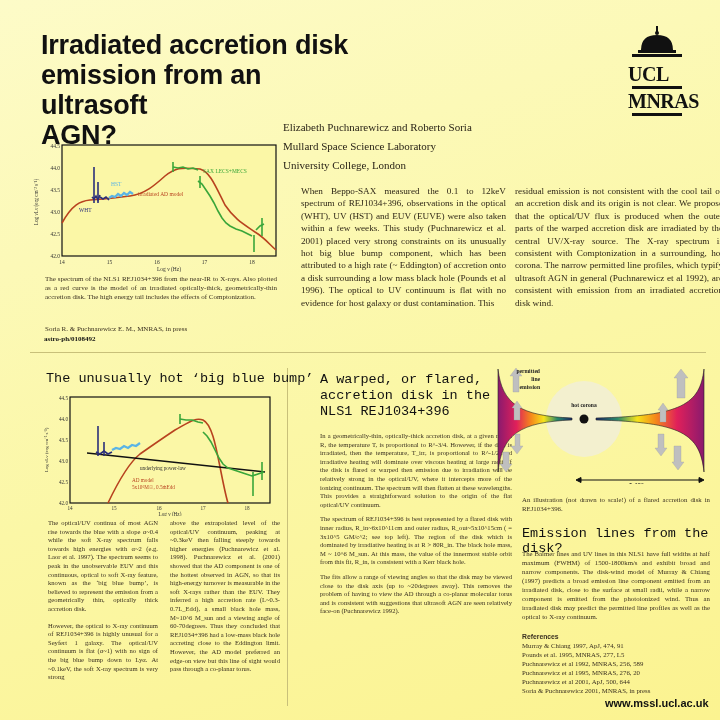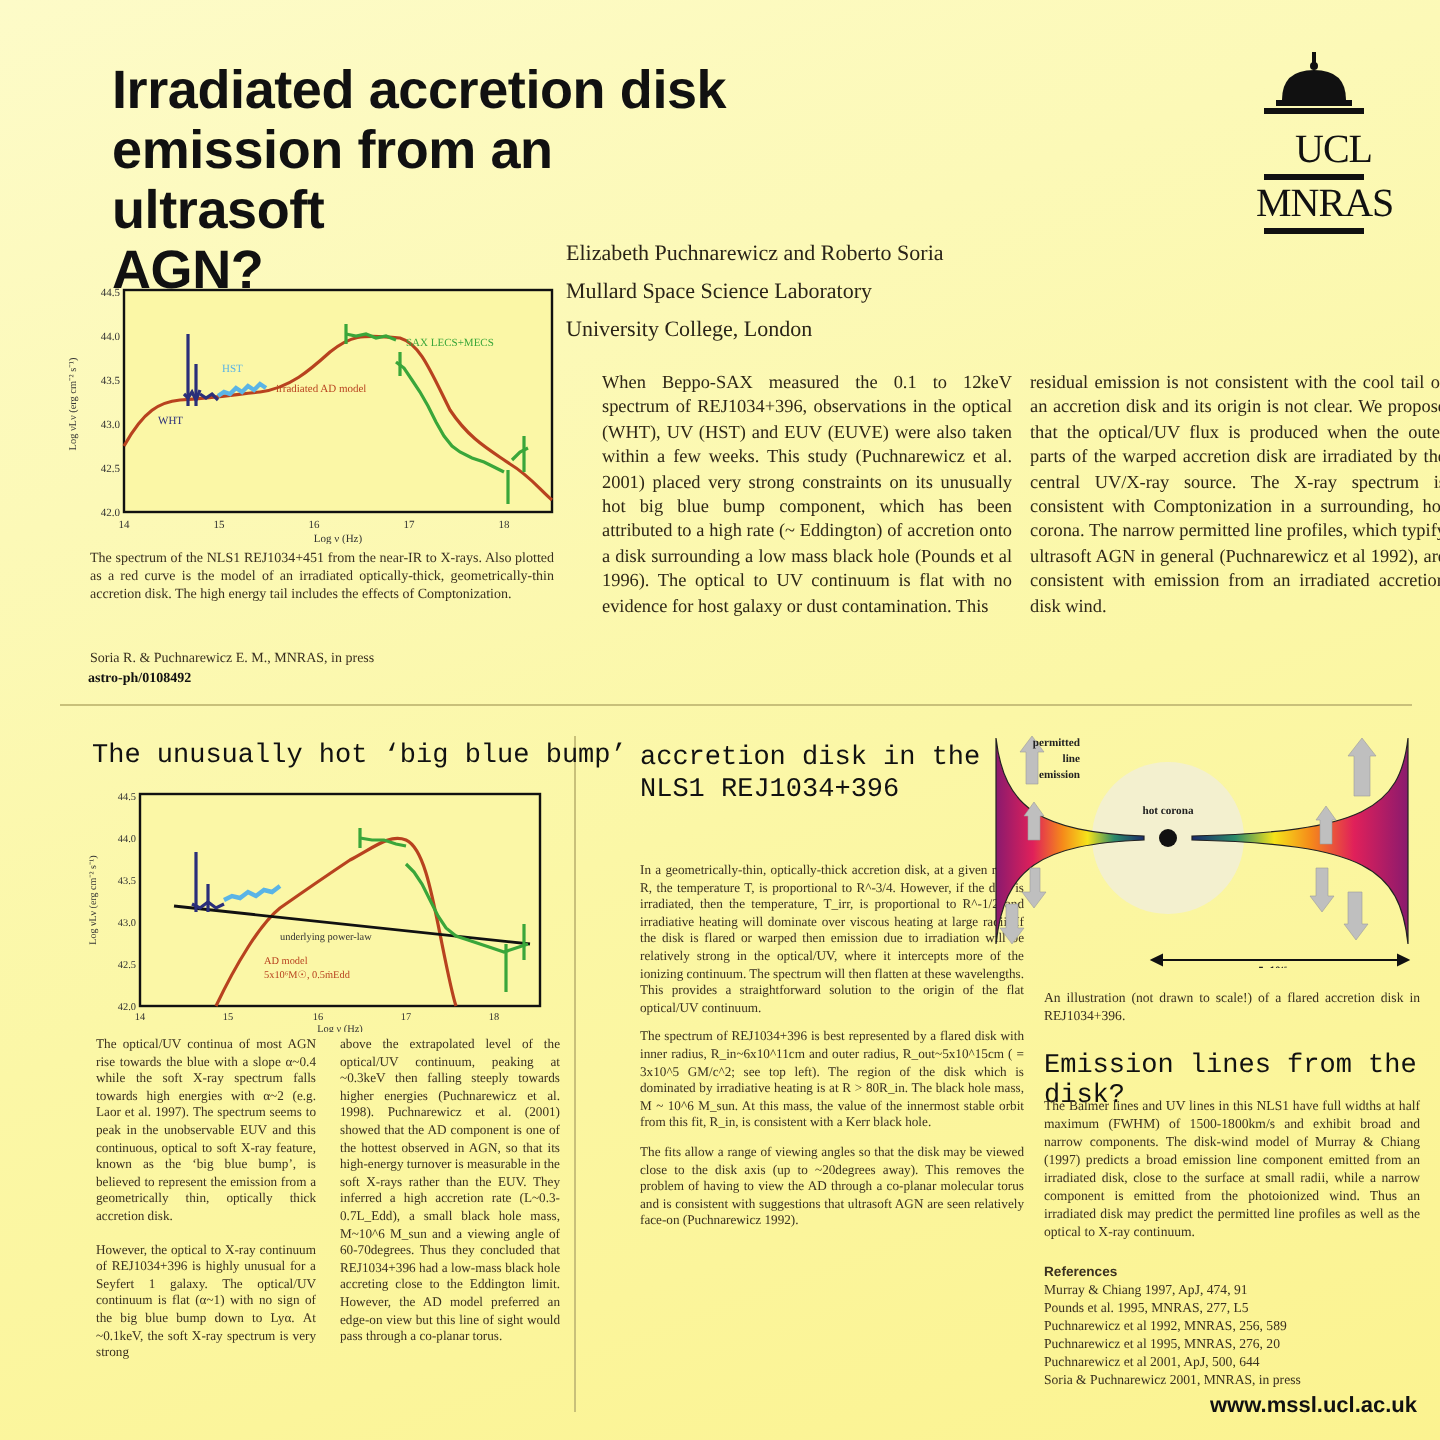--- a/index.html
+++ b/index.html
@@ -5,33 +5,33 @@
   * { box-sizing: border-box; margin: 0; padding: 0; }
   html, body { width: 720px; height: 720px; overflow: hidden; }
   body {
     position: relative;
     background: linear-gradient(160deg, #fdfbc8 0%, #fbf7a6 55%, #fbf390 100%);
     font-family: "Liberation Serif", "DejaVu Serif", serif;
     color: #2a2418;
   }
   .abs { position: absolute; }
   .title {
-    left: 56px; top: 30px; width: 330px;
+    left: 41px; top: 30px; width: 330px;
     font-family: "Liberation Sans", sans-serif; font-weight: bold;
     font-size: 27px; line-height: 30px; color: #111;
     letter-spacing: -0.2px;
   }
   .authors {
     left: 283px; top: 118px; width: 300px;
     font-size: 11px; line-height: 19px; color: #2a2418;
   }
   .logo { left: 628px; top: 26px; width: 58px; height: 88px; }
   .logo-text {
     font-family: "Liberation Serif", serif; font-size: 20px; line-height: 20px;
-    text-align: right; color: #111; font-weight: normal; letter-spacing: -0.5px;
+    text-align: left; color: #111; font-weight: bold; letter-spacing: -0.5px;
   }
   .body-text {
     font-size: 9.2px; line-height: 12.4px; text-align: justify; color: #2f2717; margin-left: 18px;
   }
   .small-text {
     font-size: 6.6px; line-height: 8.6px; text-align: justify; color: #3a3020;
   }
   .caption { font-size: 7px; line-height: 9.2px; text-align: justify; color: #3a3020; }
   .hr { left: 30px; top: 352px; width: 676px; height: 1px; background: #c8c07a; }
   .vr { left: 287px; top: 368px; width: 1px; height: 338px; background: #c8c07a; }
@@ -119,21 +119,21 @@
     </g>
     <g font-size="5.5">
       <text x="49" y="72" fill="#2b2f7a">WHT</text>
       <text x="81" y="46" fill="#5ab4e6">HST</text>
       <text x="108" y="56" fill="#b8421f">irradiated AD model</text>
       <text x="173" y="33" fill="#3aa63a">SAX LECS+MECS</text>
     </g>
   </svg>
 </div>
 
-<div class="abs caption" style="left:45px; top:275px; width:232px;">The spectrum of the NLS1 REJ1034+451 from the near-IR to X-rays. Also plotted as a red curve is the model of an irradiated optically-thick, geometrically-thin accretion disk. The high energy tail includes the effects of Comptonization.</div>
+<div class="abs caption" style="left:45px; top:275px; width:232px;">The spectrum of the NLS1 REJ1034+396 from the near-IR to X-rays. Also plotted as a red curve is the model of an irradiated optically-thick, geometrically-thin accretion disk. The high energy tail includes the effects of Comptonization.</div>
 <div class="abs caption" style="left:45px; top:325px; width:232px;">Soria R. &amp; Puchnarewicz E. M., MNRAS, in press</div>
 <div class="abs caption" style="left:44px; top:335px; width:232px; font-weight:bold; color:#111;">astro-ph/0108492</div>
 
 <div class="abs body-text" style="left:283px; top:185px; width:205px;">When Beppo-SAX measured the 0.1 to 12keV spectrum of REJ1034+396, observations in the optical (WHT), UV (HST) and EUV (EUVE) were also taken within a few weeks. This study (Puchnarewicz et al. 2001) placed very strong constraints on its unusually hot big blue bump component, which has been attributed to a high rate (~ Eddington) of accretion onto a disk surrounding a low mass black hole (Pounds et al 1996). The optical to UV continuum is flat with no evidence for host galaxy or dust contamination. This</div>
 <div class="abs body-text" style="left:497px; top:185px; width:208px;">residual emission is not consistent with the cool tail of an accretion disk and its origin is not clear. We propose that the optical/UV flux is produced when the outer parts of the warped accretion disk are irradiated by the central UV/X-ray source. The X-ray spectrum is consistent with Comptonization in a surrounding, hot corona. The narrow permitted line profiles, which typify ultrasoft AGN in general (Puchnarewicz et al 1992), are consistent with emission from an irradiated accretion disk wind.</div>
 
 <div class="abs hr"></div>
 <div class="abs vr"></div>
 
 <div class="abs section-h" style="left:46px; top:371px; font-size:13.5px;">The unusually hot ‘big blue bump’</div>
@@ -186,20 +186,21 @@
 </div>
 
 <div class="abs small-text" style="left:48px; top:519px; width:110px;">
   <div>The optical/UV continua of most AGN rise towards the blue with a slope α~0.4 while the soft X-ray spectrum falls towards high energies with α~2 (e.g. Laor et al. 1997). The spectrum seems to peak in the unobservable EUV and this continuous, optical to soft X-ray feature, known as the ‘big blue bump’, is believed to represent the emission from a geometrically thin, optically thick accretion disk.</div>
   <div style="height:8px"></div>
   <div>However, the optical to X-ray continuum of REJ1034+396 is highly unusual for a Seyfert 1 galaxy. The optical/UV continuum is flat (α~1) with no sign of the big blue bump down to Lyα. At ~0.1keV, the soft X-ray spectrum is very strong</div>
 </div>
 <div class="abs small-text" style="left:170px; top:519px; width:110px;">above the extrapolated level of the optical/UV continuum, peaking at ~0.3keV then falling steeply towards higher energies (Puchnarewicz et al. 1998). Puchnarewicz et al. (2001) showed that the AD component is one of the hottest observed in AGN, so that its high-energy turnover is measurable in the soft X-rays rather than the EUV. They inferred a high accretion rate (L~0.3-0.7L_Edd), a small black hole mass, M~10^6 M_sun and a viewing angle of 60-70degrees. Thus they concluded that REJ1034+396 had a low-mass black hole accreting close to the Eddington limit. However, the AD model preferred an edge-on view but this line of sight would pass through a co-planar torus.</div>
 
 <div class="abs section-h" style="left:320px; top:372px; width:200px; font-size:13.5px; line-height:16px;">
+  <div>A warped, or flared,</div>
   <div>accretion disk in the</div>
   <div>NLS1 REJ1034+396</div>
 </div>
 
 <div class="abs small-text" style="left:320px; top:432px; width:192px;">
   <div>In a geometrically-thin, optically-thick accretion disk, at a given radius R, the temperature T, is proportional to R^-3/4. However, if the disk is irradiated, then the temperature, T_irr, is proportional to R^-1/2 and irradiative heating will dominate over viscous heating at large radii. If the disk is flared or warped then emission due to irradiation will be relatively strong in the optical/UV, where it intercepts more of the ionizing continuum. The spectrum will then flatten at these wavelengths. This provides a straightforward solution to the origin of the flat optical/UV continuum.</div>
   <div style="height:6px"></div>
   <div>The spectrum of REJ1034+396 is best represented by a flared disk with inner radius, R_in~6x10^11cm and outer radius, R_out~5x10^15cm ( = 3x10^5 GM/c^2; see top left). The region of the disk which is dominated by irradiative heating is at R &gt; 80R_in. The black hole mass, M ~ 10^6 M_sun. At this mass, the value of the innermost stable orbit from this fit, R_in, is consistent with a Kerr black hole.</div>
   <div style="height:6px"></div>
   <div>The fits allow a range of viewing angles so that the disk may be viewed close to the disk axis (up to ~20degrees away). This removes the problem of having to view the AD through a co-planar molecular torus and is consistent with suggestions that ultrasoft AGN are seen relatively face-on (Puchnarewicz 1992).</div>

